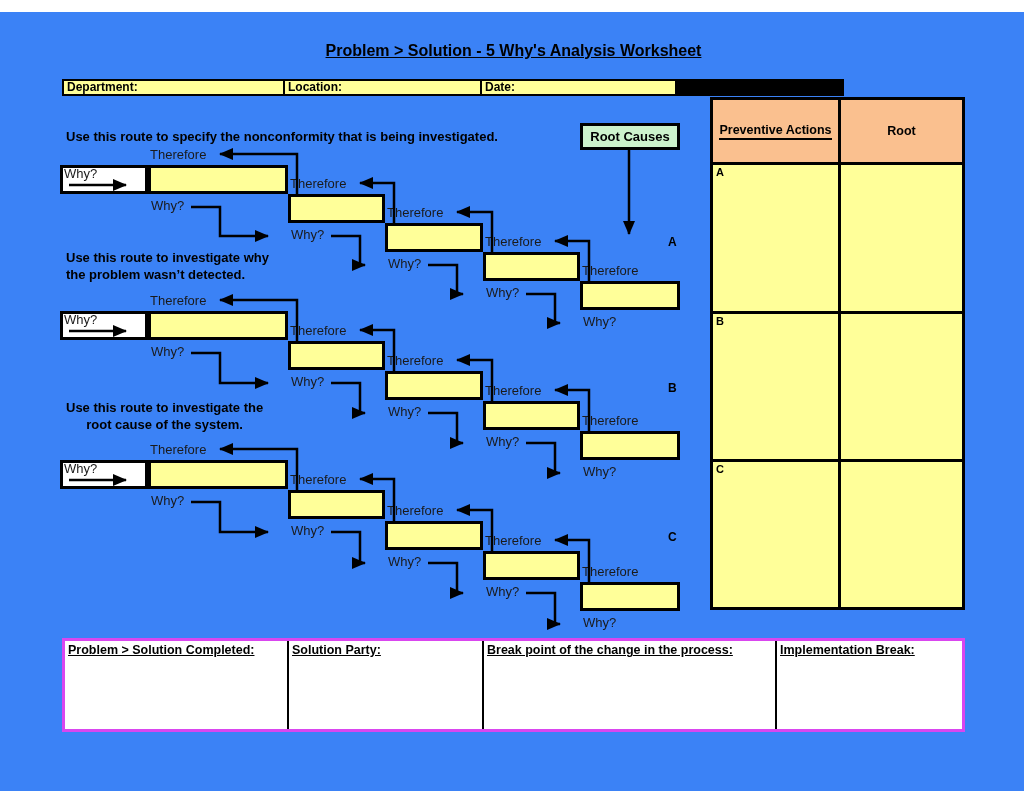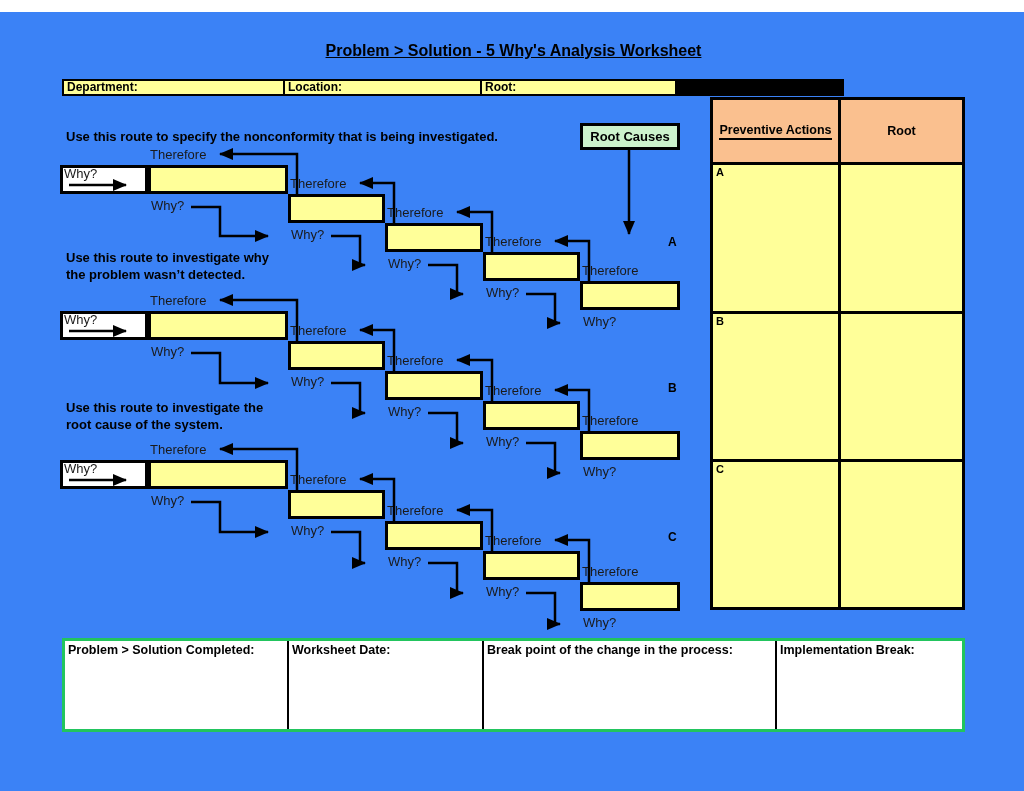--- a/index.html
+++ b/index.html
@@ -52,56 +52,56 @@
   .pcell { position:relative; background:#FFFF99; }
   .phead {
     background:#FAC08F; display:flex; flex-direction:column; align-items:center; justify-content:center;
     font-size:12.5px; font-weight:bold; text-align:center; line-height:16px;gap:24px;
   }
   .phead .ul { border-bottom:2px solid #000; }
   .row-letter { position:absolute; left:3px; top:1px; font-size:11px; font-weight:bold; }
   
   .footer-table {
     position:absolute; left:62px; top:626px; width:903px; height:94px;
-    box-sizing:border-box; border:3px solid #22c55e; background:#000;
-    display:grid; grid-template-columns:222px 193px 291px 1fr; grid-gap:2px;
+    box-sizing:border-box; border:3px solid #d946ef; background:#000;
+    display:grid; grid-template-columns:222px 193px 291px 1fr; grid-gap:2px;text-decoration:underline;
   }
   .fcell { background:#ffffff; }
   .fcell .flabel { font-size:12.5px; line-height:15px; padding-top:2px; white-space:nowrap; }
 </style>
 </head>
 <body>
 
 <div class="page">
 
   <div class="title">Problem &gt; Solution - 5 Why's Analysis Worksheet</div>
 
   <div class="header-row">
     <div class="hcell">
       <span class="flabel">Department:</span>
     </div>
     <div class="hcell">
       <span class="flabel">Location:</span>
     </div>
     <div class="hcell">
-      <span class="flabel">Root:</span>
+      <span class="flabel">Date:</span>
     </div>
   </div>
 
 
   <div class="root-causes">Root Causes</div>
 
   <div class="instr" style="top:116px;">
     <div>Use this route to specify the nonconformity that is being investigated.</div>
   </div>
   <div class="instr" style="top:237px;">
     <div>Use this route to investigate why</div>
     <div>the problem wasn’t detected.</div>
   </div>
-  <div class="instr" style="top:387px;">
+  <div class="instr" style="top:387px;text-align:center;">
     <div>Use this route to investigate the</div>
     <div>root cause of the system.</div>
   </div>
 
   <div id="diagram-layer">
       <div class="start-box" style="left: 60px; top: 153px; width: 88px; height: 29px;"></div>
       <div class="dlabel" style="left: 64px; top: 154px;">Why?</div>
       <div class="ybox" style="left: 148px; top: 153px; width: 140px; height: 29px;"></div>
       <div class="dlabel" style="left: 150px; top: 135px;">Therefore</div>
       <div class="dlabel" style="left: 151px; top: 186px;">Why?</div>
@@ -216,21 +216,21 @@
       <span class="row-letter">C</span>
     </div>
     <div class="pcell"></div>
   </div>
 
   <div class="footer-table">
     <div class="fcell">
       <span class="flabel">Problem &gt; Solution Completed:</span>
     </div>
     <div class="fcell">
-      <span class="flabel">Worksheet Date:</span>
+      <span class="flabel">Solution Party:</span>
     </div>
     <div class="fcell">
       <span class="flabel">Break point of the change in the process:</span>
     </div>
     <div class="fcell">
       <span class="flabel">Implementation Break:</span>
     </div>
   </div>
 
 </div>

